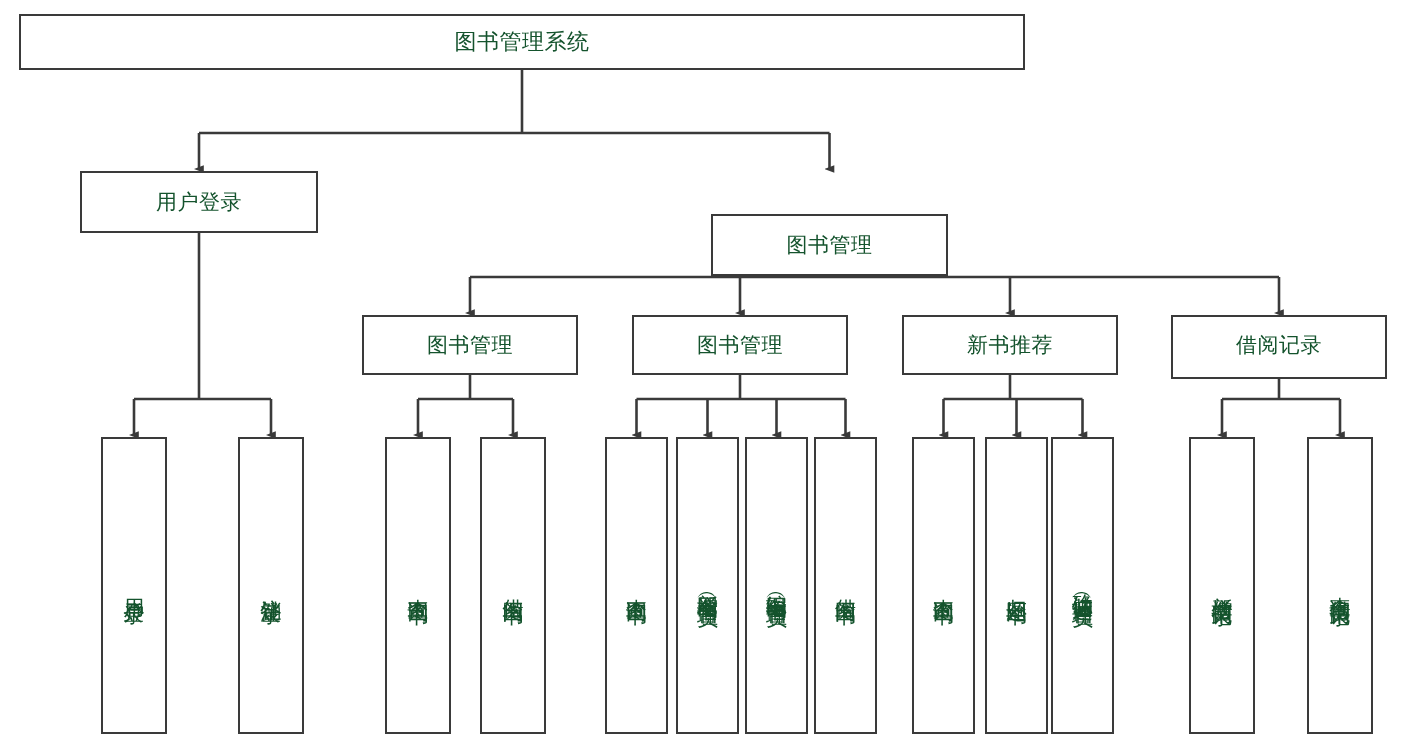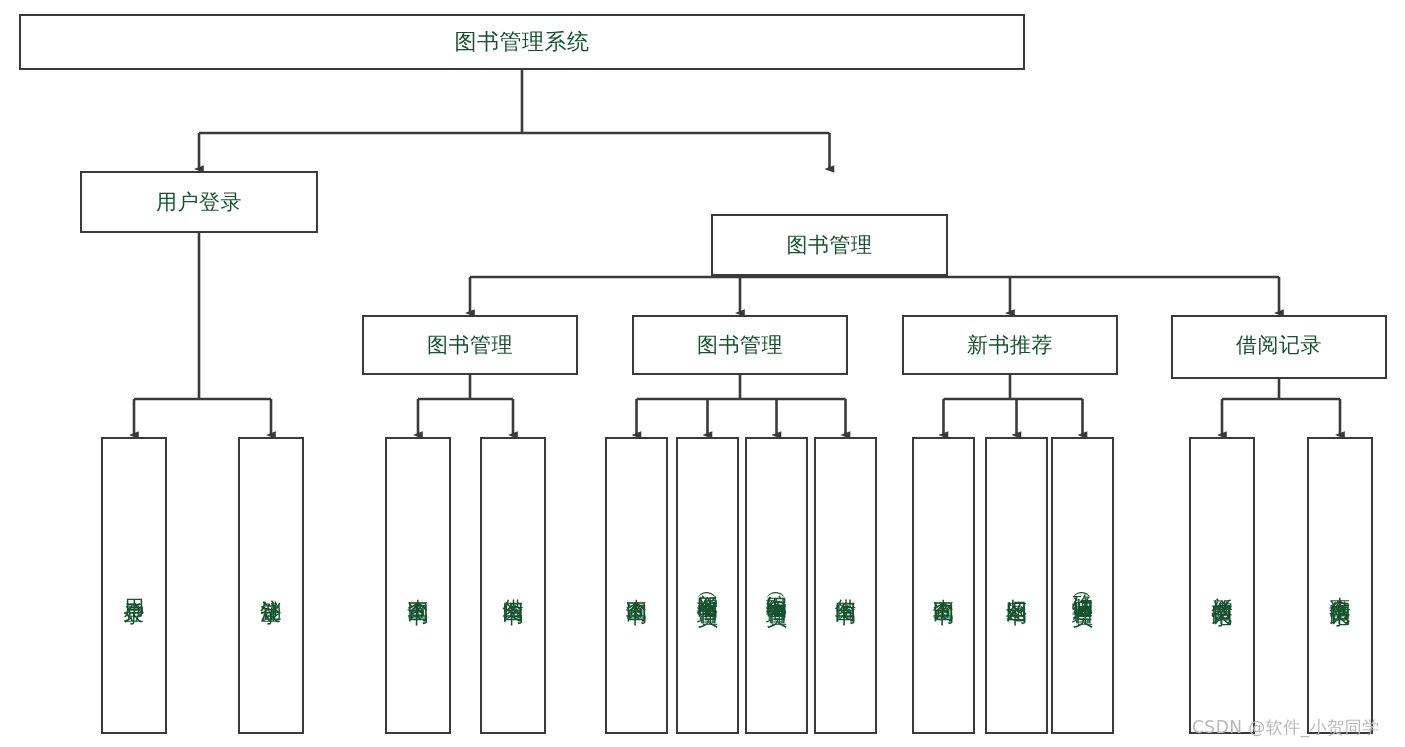--- a/index.html
+++ b/index.html
@@ -162,14 +162,13 @@
         <span class="node-label">确认归还（管理员）</span>
       </div>
       <div class="node vertical" style="left: 1189px; top: 437px; width: 66px; height: 297px;">
         <span class="node-label">新增借阅记录</span>
       </div>
       <div class="node vertical" style="left: 1307px; top: 437px; width: 66px; height: 297px;">
         <span class="node-label">查询借阅记录</span>
       </div>
     </div>
 
-  <div class="watermark" style="left: 1192px; top: 716px; color: rgb(185, 185, 185);">CSDN @软件_小贺同学</div>
 </div>
 
 </body></html>

